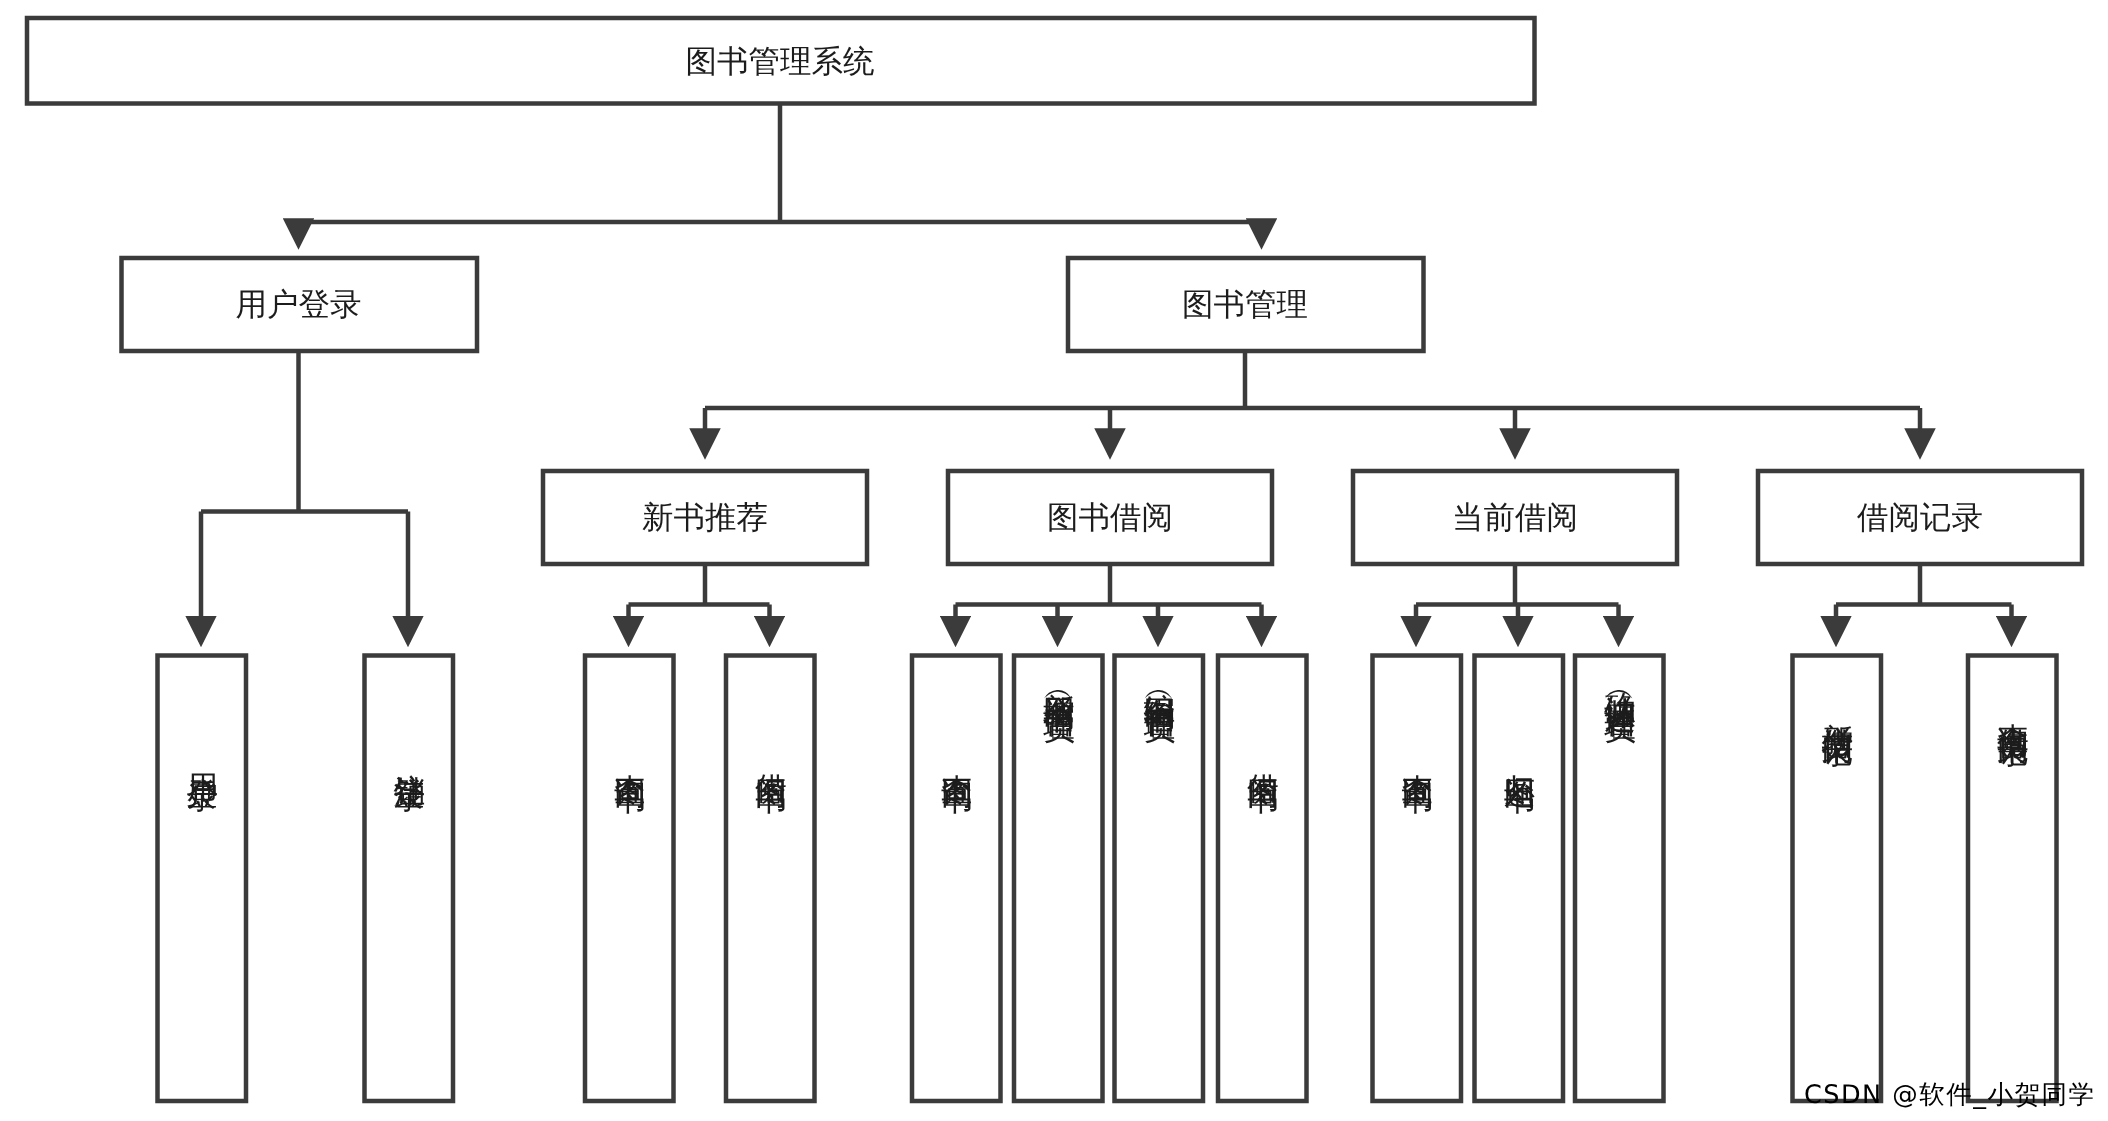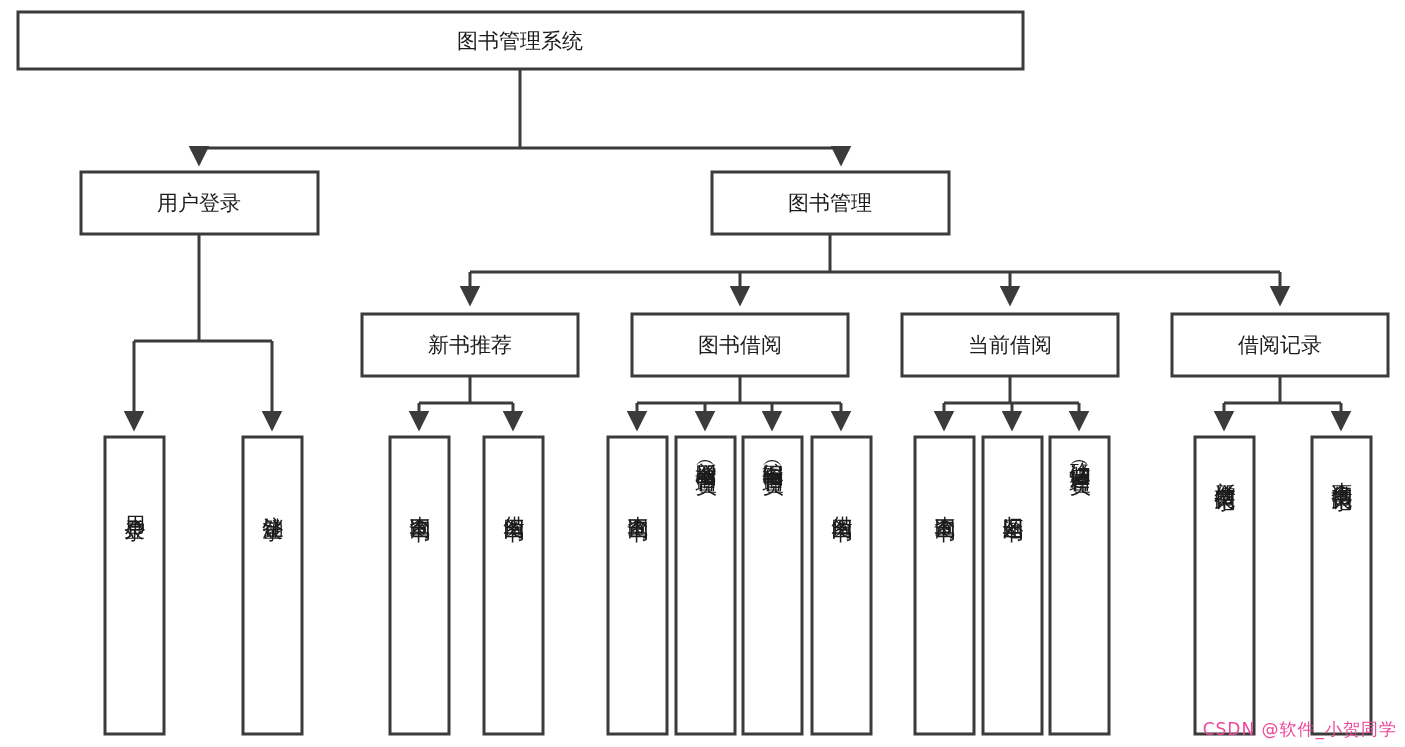--- a/index.html
+++ b/index.html
@@ -34,21 +34,21 @@
     letter-spacing:2px;
     color:#1c1c1c;
     white-space:nowrap;
   }
   .watermark{
     position:absolute;
     right:8px;
     bottom:6px;
     font-family:"DejaVu Sans","Liberation Sans",sans-serif;
     font-size:17px;
-    color:#ec4899;
+    color:#000000;
     letter-spacing:1px;
     user-select:none;
     margin-left:41px;
   }
 </style>
 </head>
 <body>
 
 <div id="stage">
 

